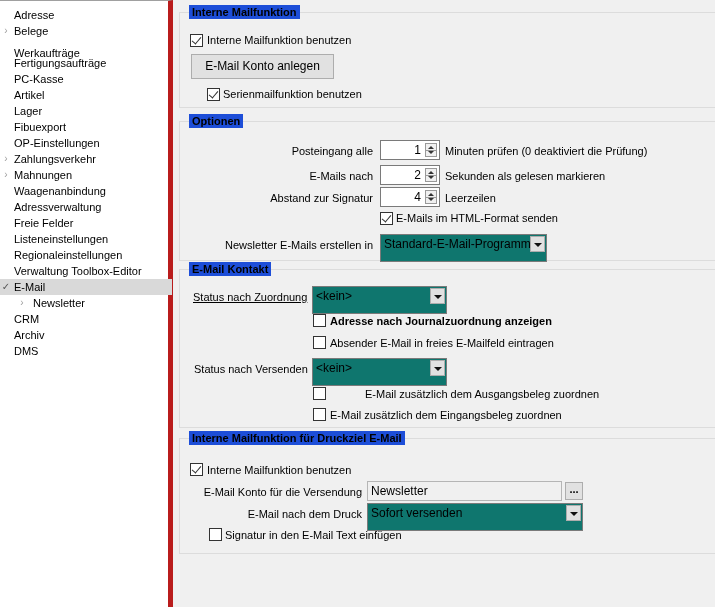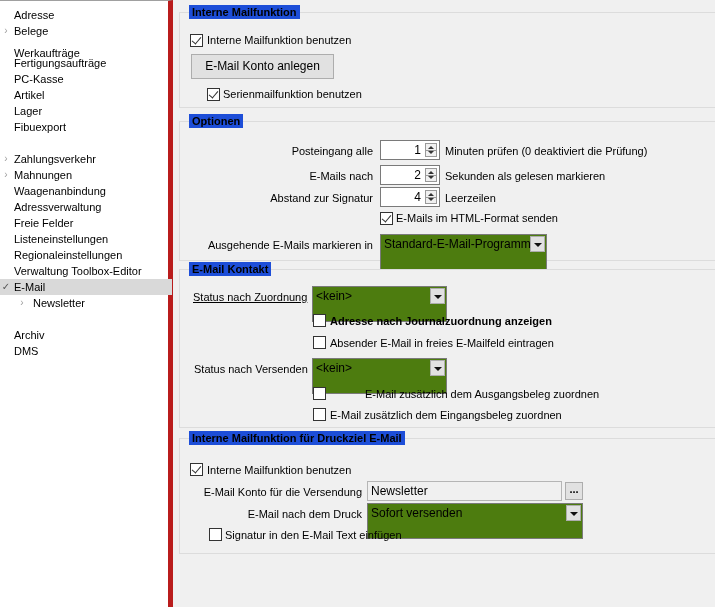--- a/index.html
+++ b/index.html
@@ -60,21 +60,21 @@
     border: 1px solid #999; background: #f0f0f0;
   }
   .spin .arrows .up, .spin .arrows .dn {
     position: absolute; left: 2px; width: 0; height: 0;
     border-left: 3px solid transparent; border-right: 3px solid transparent;
   }
   .spin .arrows .up { top: 2px; border-bottom: 3px solid #333; }
   .spin .arrows .dn { bottom: 2px; border-top: 3px solid #333; }
   .spin .arrows .mid { position: absolute; left: 0; right: 0; top: 6px; border-top: 1px solid #999; }
   .combo {
-    position: absolute; height: 36px; background: #4d7c0f; border: 1px solid #7a7a7a;
+    position: absolute; height: 28px; background: #0f766e; border: 1px solid #7a7a7a;
   }
   .combo .val { position: absolute; left: 3px; top: 2px; font-size: 12px; white-space: nowrap; }
   .combo .dd {
     position: absolute; right: 1px; top: 1px; width: 15px; height: 16px;
     background: #e1e1e1; border: 1px solid #adadad;
   }
   .combo .dd::after {
     content: ""; position: absolute; left: 3px; top: 6px;
     border-left: 4px solid transparent; border-right: 4px solid transparent;
     border-top: 4px solid #111;
@@ -118,20 +118,24 @@
       <span class="label">Artikel</span>
     </div>
   <div class="tree-item" style="top:102px">
       <span class="expander"></span>
       <span class="label">Lager</span>
     </div>
   <div class="tree-item" style="top:118px">
       <span class="expander"></span>
       <span class="label">Fibuexport</span>
     </div>
+  <div class="tree-item" style="top:134px">
+      <span class="expander"></span>
+      <span class="label">OP-Einstellungen</span>
+    </div>
   <div class="tree-item" style="top:150px">
       <span class="expander">›</span>
       <span class="label">Zahlungsverkehr</span>
     </div>
   <div class="tree-item" style="top:166px">
       <span class="expander">›</span>
       <span class="label">Mahnungen</span>
     </div>
   <div class="tree-item" style="top:182px">
       <span class="expander"></span>
@@ -157,20 +161,24 @@
       <span class="expander"></span>
       <span class="label">Verwaltung Toolbox-Editor</span>
     </div>
   <div class="tree-item selected" style="top:278px">
       <span class="expander check">✓</span>
       <span class="label">E-Mail</span>
     </div>
   <div class="tree-item child" style="top:294px">
       <span class="expander">›</span>
       <span class="label">Newsletter</span>
+    </div>
+  <div class="tree-item" style="top:310px">
+      <span class="expander"></span>
+      <span class="label">CRM</span>
     </div>
   <div class="tree-item" style="top:326px">
       <span class="expander"></span>
       <span class="label">Archiv</span>
     </div>
   <div class="tree-item" style="top:342px">
       <span class="expander"></span>
       <span class="label">DMS</span>
     </div>
 </div>
@@ -218,21 +226,21 @@
           <span class="up"></span>
           <span class="mid"></span>
           <span class="dn"></span>
         </span>
     </div>
     <div class="abs" style="left:265px; top:69px;">Leerzeilen</div>
 
     <div class="cb checked" style="left:200px; top:90px;"></div>
     <div class="abs" style="left:216px; top:89px;">E-Mails im HTML-Format senden</div>
 
-    <div class="abs right" style="left:20px; width:173px; top:116px;">Ausgehende E-Mails markieren in</div>
+    <div class="abs right" style="left:20px; width:173px; top:116px;">Newsletter E-Mails erstellen in</div>
     <div class="combo" style="left:200px; top:112px; width:167px;">
       <span class="val">Standard-E-Mail-Programm</span>
       <span class="dd"></span>
     </div>
   </div>
 
   <div class="group" style="top:269px; height:159px;">
     <div class="group-title">E-Mail Kontakt</div>
 
     <div class="abs" style="left:13px; top:20px;text-decoration:underline;">Status nach Zuordnung</div>

